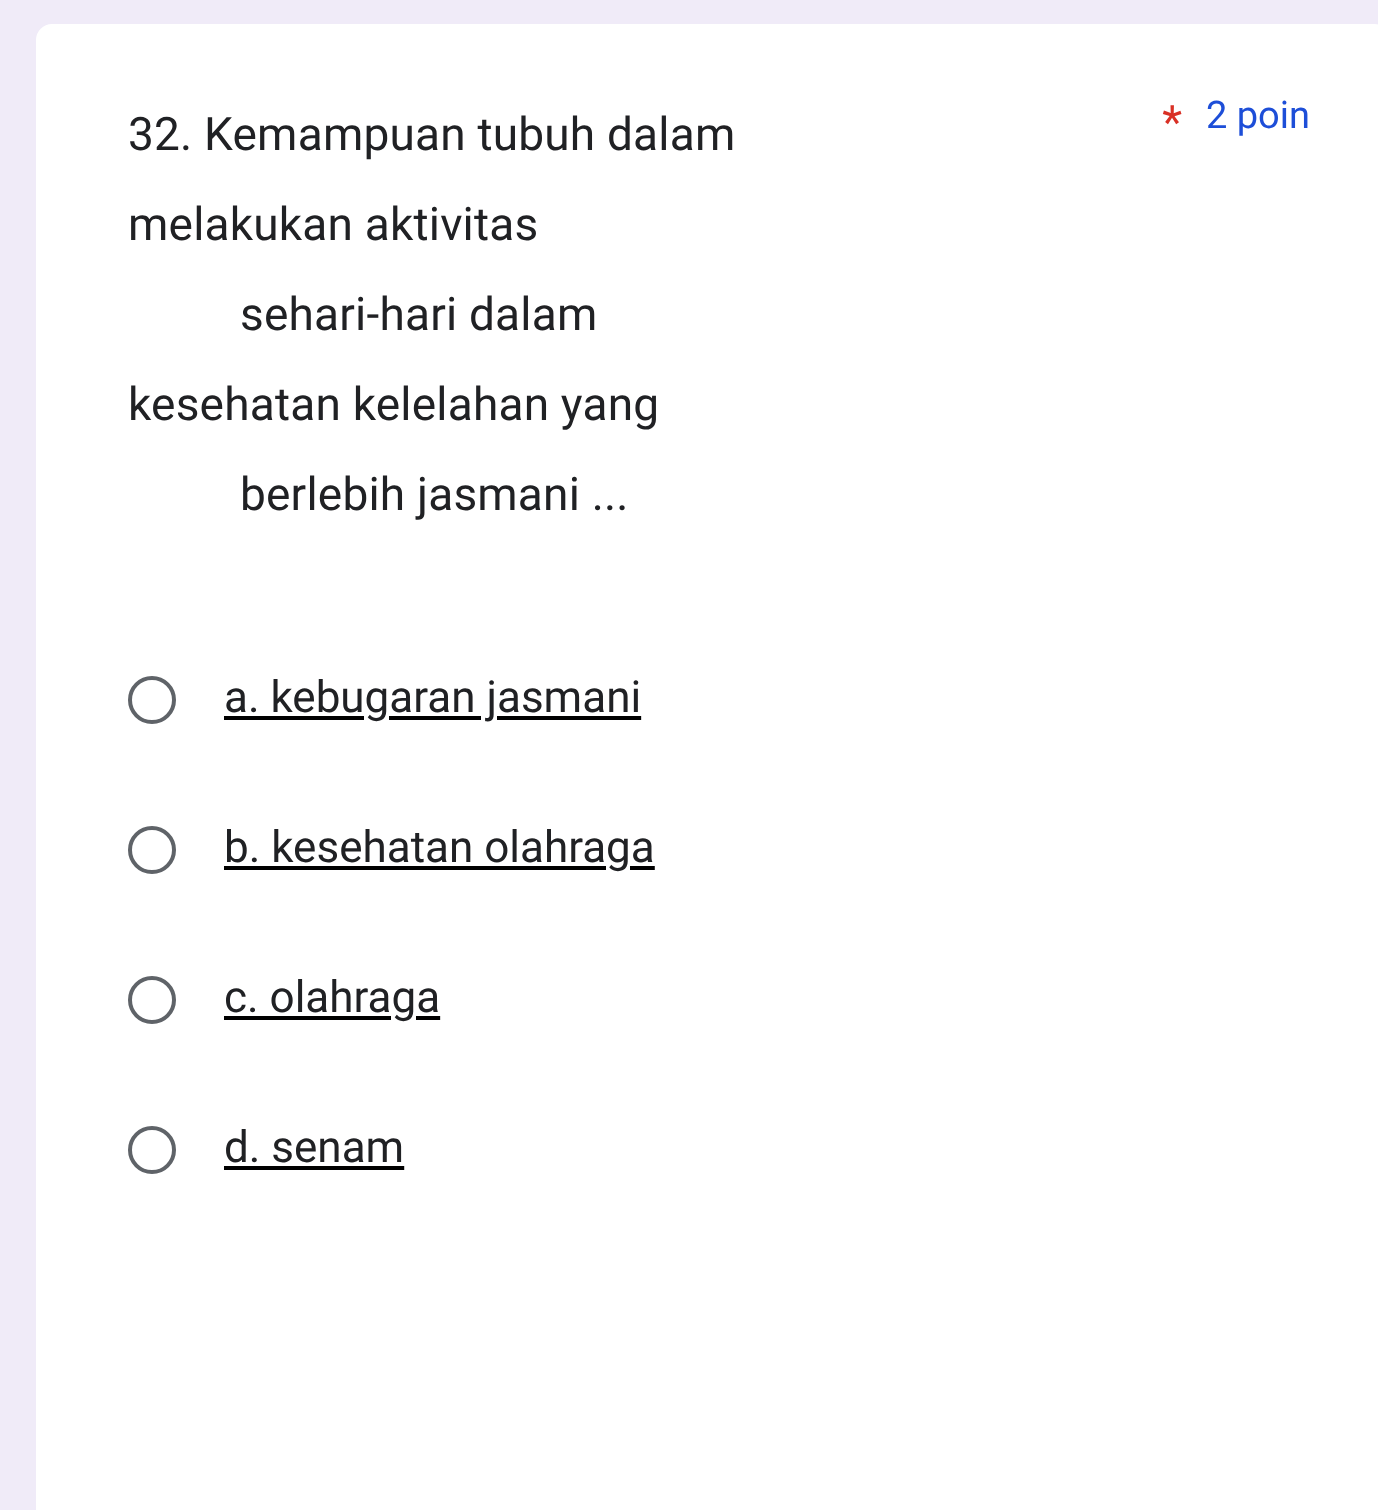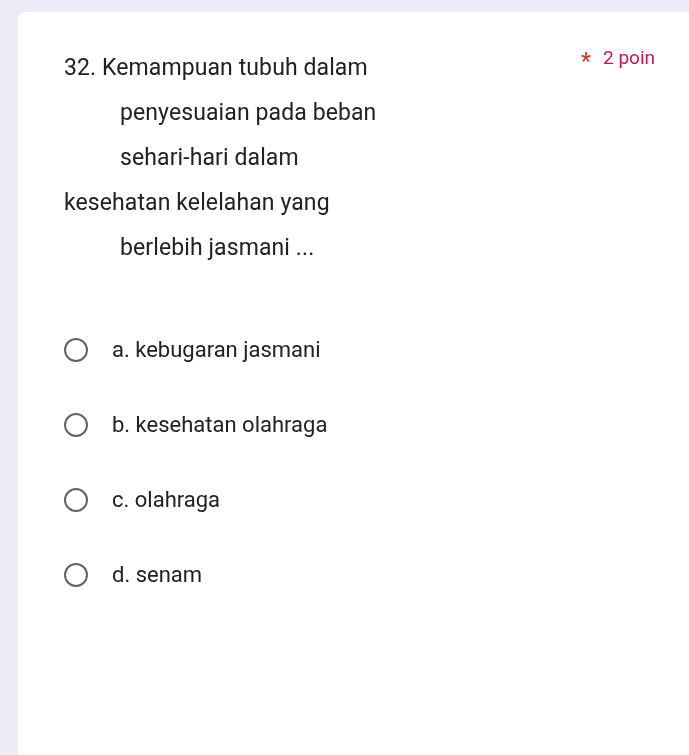--- a/index.html
+++ b/index.html
@@ -38,33 +38,34 @@
     padding-left: 56px;
     display: block;
   }
   .required-mark {
     color: #d93025;
     font-size: 23px;
     margin-left: 10px;
     margin-right: 6px;
   }
   .points {
-    color: #be185d;
+    color: #1d4ed8;
     font-size: 19px;
     white-space: nowrap;
     margin-top: 4px;
   }
   .options {
     margin-top: 36px;
   }
   .option {
     display: flex;
     align-items: flex-end;
     padding: 16px 0;
     cursor: pointer;
+    text-decoration: underline;
   }
   .radio {
     width: 24px;
     height: 24px;
     border: 2.5px solid #5f6368;
     border-radius: 50%;
     flex-shrink: 0;
     margin-right: 18px;
   }
   .option-label {
@@ -73,21 +74,21 @@
     font-weight: 400;
   }
 </style>
 </head>
 <body>
 
 <div class="card">
   <div class="question-header">
     <div class="question-text">
       <span>32. Kemampuan tubuh dalam</span>
-      <span class="indent">penyesuaian pada beban</span>
+      <span style="display:block">melakukan aktivitas</span>
       <span class="indent">sehari-hari dalam</span>
       <span style="display:block">kesehatan kelelahan yang</span>
       <span class="indent">berlebih jasmani ...</span>
     </div>
     <span class="required-mark">*</span>
     <span class="points">2 poin</span>
   </div>
 
   <div class="options">
     <div class="option">

